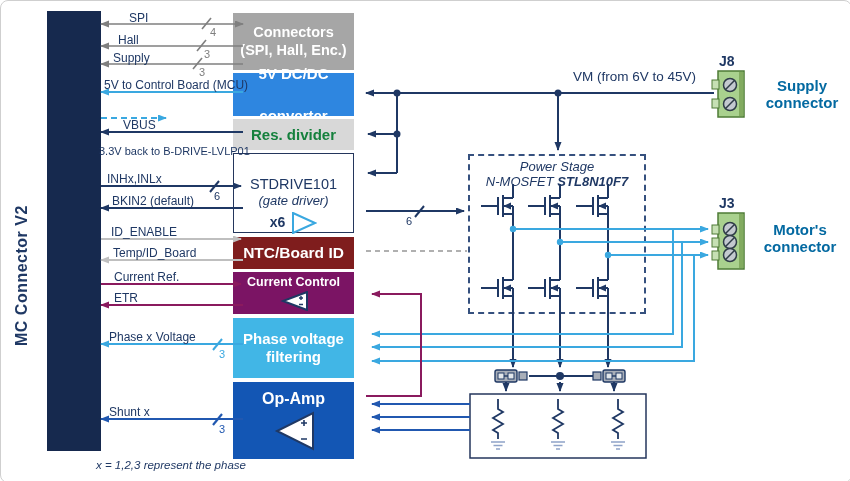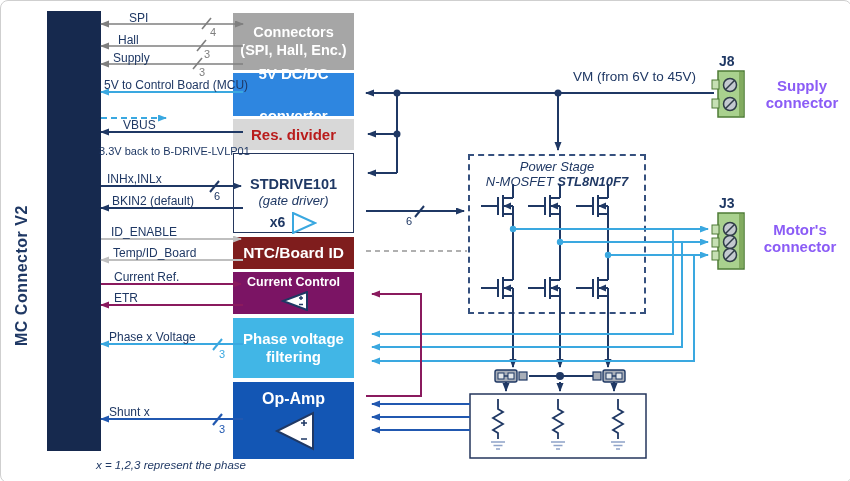--- a/index.html
+++ b/index.html
@@ -14,42 +14,42 @@
   .mc-label{
     left:12px;top:165px;height:220px;writing-mode:vertical-rl;transform:rotate(180deg);
     font-weight:bold;font-size:16px;letter-spacing:.5px;color:#1f3864;text-align:center;z-index:3;
   }
   
   .blk{left:232px;width:121px;display:flex;flex-direction:column;align-items:center;
        justify-content:center;text-align:center;z-index:1;line-height:1.18;}
   .blk .l{display:block;}
   .b-connectors{top:12px;height:57px;background:#a6a6a6;color:#fff;font-weight:bold;font-size:14.5px;}
   .b-dcdc{top:72px;height:43px;background:#2e86e0;color:#fff;font-weight:bold;font-size:15px;gap:24px;}
-  .b-resdiv{top:118px;height:31px;background:#d8d8d8;color:#b91c1c;font-weight:bold;font-size:15px;}
+  .b-resdiv{top:118px;height:31px;background:#d8d8d8;color:#15803d;font-weight:bold;font-size:15px;}
   .b-stdrive{top:152px;height:80px;background:#ffffff;border:1.5px solid #24365c;color:#1f3864;
              box-sizing:border-box;}
-  .b-stdrive .t{font-weight:bold;font-size:14.5px;margin-top:24px;}
+  .b-stdrive .t{font-weight:normal;font-size:14.5px;margin-top:24px;}
   .b-stdrive .s{font-style:italic;font-size:13px;}
   .b-stdrive .xrow{display:flex;align-items:center;gap:6px;margin-top:3px;}
   .b-stdrive .x6{font-weight:bold;font-size:14px;}
   .b-ntc{top:236px;height:32px;background:#7f1d1d;color:#fff;font-weight:bold;font-size:15.5px;}
   .b-cc{top:271px;height:42px;background:#7b1464;color:#fff;}
   .b-cc .t{font-weight:bold;font-size:12.5px;margin-bottom:1px;}
   .b-filter{top:317px;height:60px;background:#41b6e6;color:#fff;font-weight:bold;font-size:15px;}
   .b-opamp{top:381px;height:77px;background:#1356b4;color:#fff;}
   .b-opamp .t{font-weight:bold;font-size:16px;margin-bottom:2px;}
   
   .sig{font-size:12px;color:#1f3864;white-space:nowrap;z-index:3;}
   .sig.small{font-size:11px;}
   .busnum{font-size:11px;z-index:3;}
   .c-gray{color:#7f7f7f;} .c-navy{color:#1f3864;} .c-lblue{color:#3aa8e0;} .c-blue{color:#2158b0;}
   
   .vm{left:572px;top:68px;font-size:13.5px;color:#1f3864;z-index:3;}
   .jref{font-weight:bold;font-size:14px;color:#1f3864;z-index:3;}
-  .jname{font-weight:bold;font-size:15px;color:#8b5cf6;text-align:center;line-height:1.15;z-index:3;}
+  .jname{font-weight:bold;font-size:15px;color:#0369a1;text-align:center;line-height:1.15;z-index:3;}
   
   .pstage{left:467px;top:153px;width:178px;height:160px;border:2px dashed #35507e;
           box-sizing:border-box;text-align:center;z-index:1;}
   .pstage .t1{display:block;font-style:italic;font-size:13px;margin-top:3px;}
   .pstage .t2{display:block;font-style:italic;font-size:13px;}
   .pstage .t2 b{font-style:italic;}
   .note{left:95px;top:458px;font-style:italic;font-size:11.5px;color:#1f3864;z-index:3;}
   svg.overlay{position:absolute;left:0;top:0;z-index:2;pointer-events:none;}
   .ln-gray{stroke:#7f7f7f;stroke-width:1.6;fill:none;}
   .ln-lgray{stroke:#bfbfbf;stroke-width:1.8;fill:none;}

